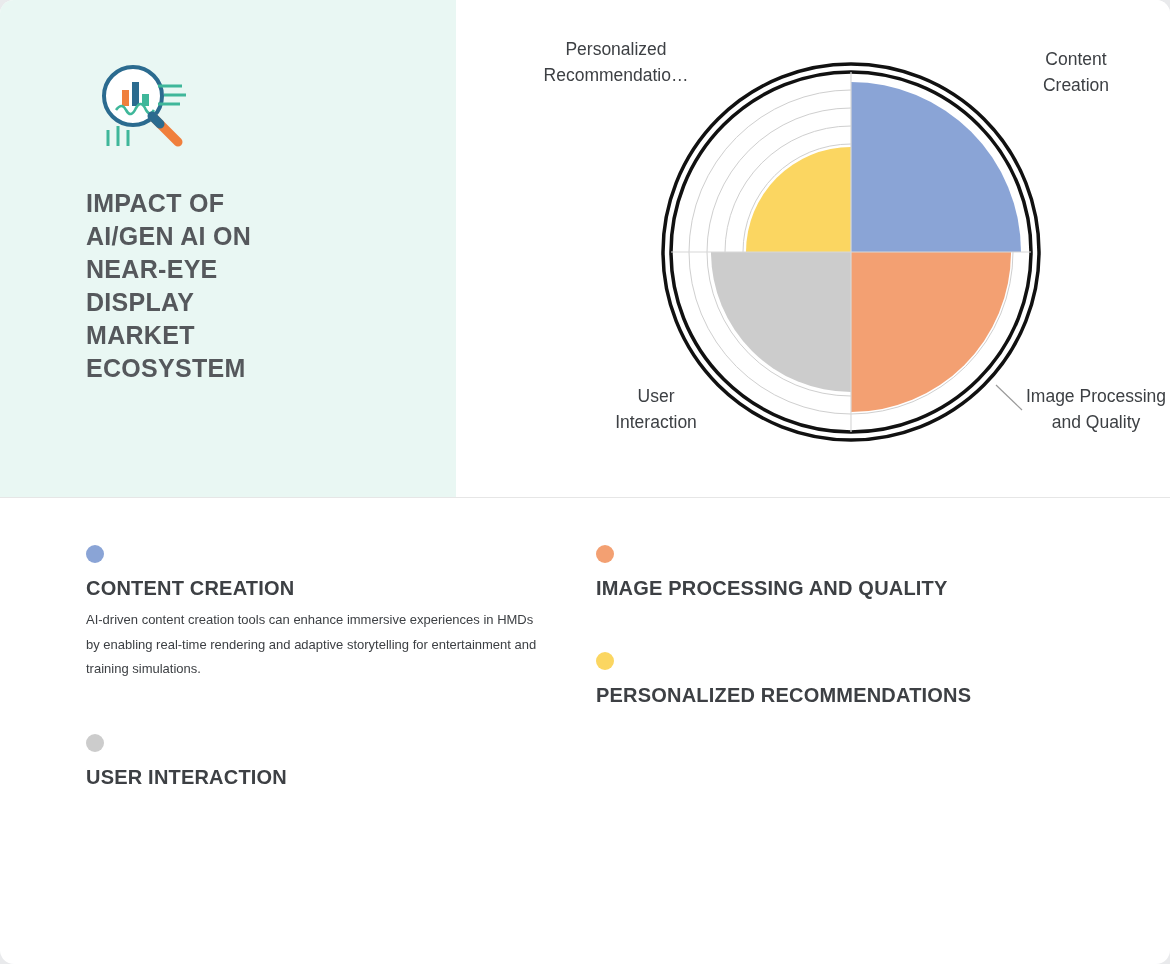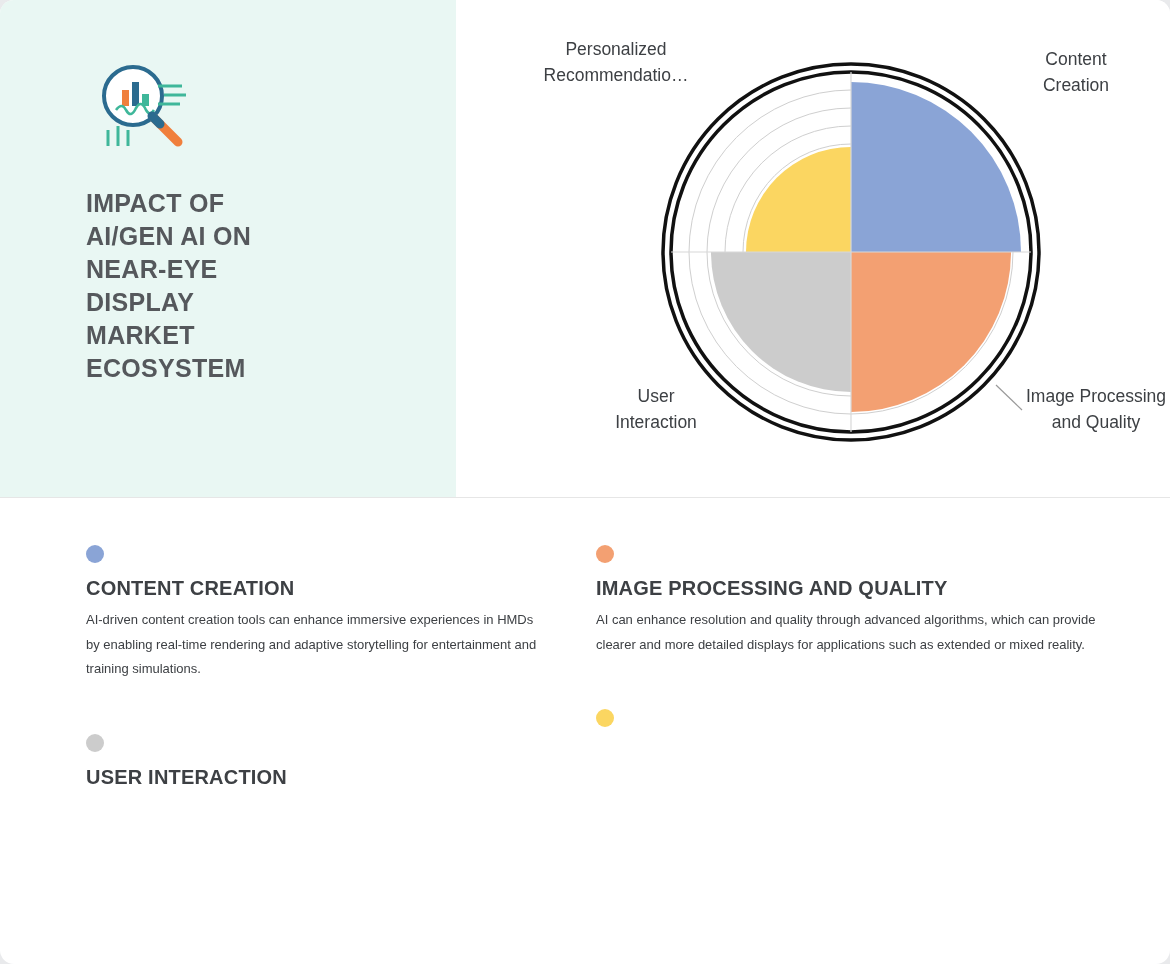--- a/index.html
+++ b/index.html
@@ -205,23 +205,23 @@
         <p class="legend-title">USER INTERACTION</p>
       </div>
 
     </div>
 
     <div class="legend-col right">
 
       <div class="legend-item">
         <span class="legend-dot" style="background:#f3a072"></span>
         <p class="legend-title">IMAGE PROCESSING AND QUALITY</p>
-        <p class="legend-body">AI can enhance resolution and quality through advanced algorithms, which can provide clearer and more detailed displays for applications such as extended or mixed reality.</p>
       </div>
 
       <div class="legend-item" style="margin-top:52px">
         <span class="legend-dot" style="background:#fbd661"></span>
+        <p class="legend-title">PERSONALIZED RECOMMENDATIONS</p>
       </div>
 
     </div>
   </div>
 
 </div>
 
 </body></html>

